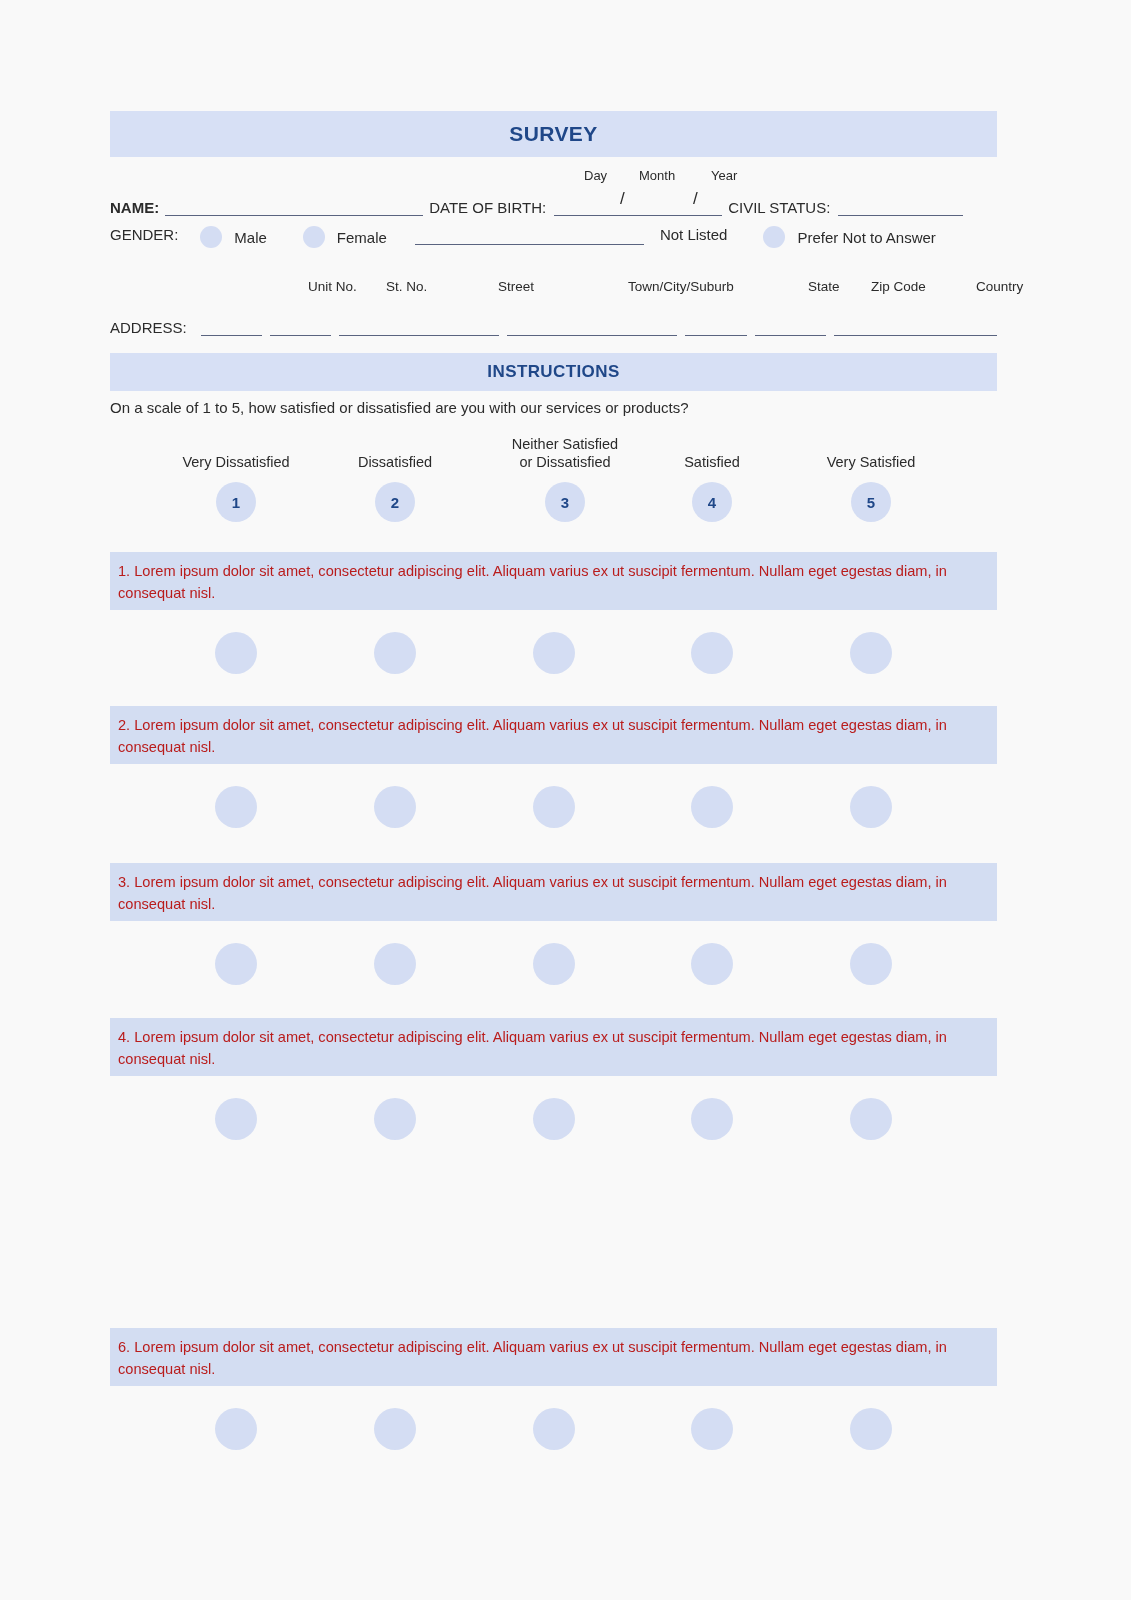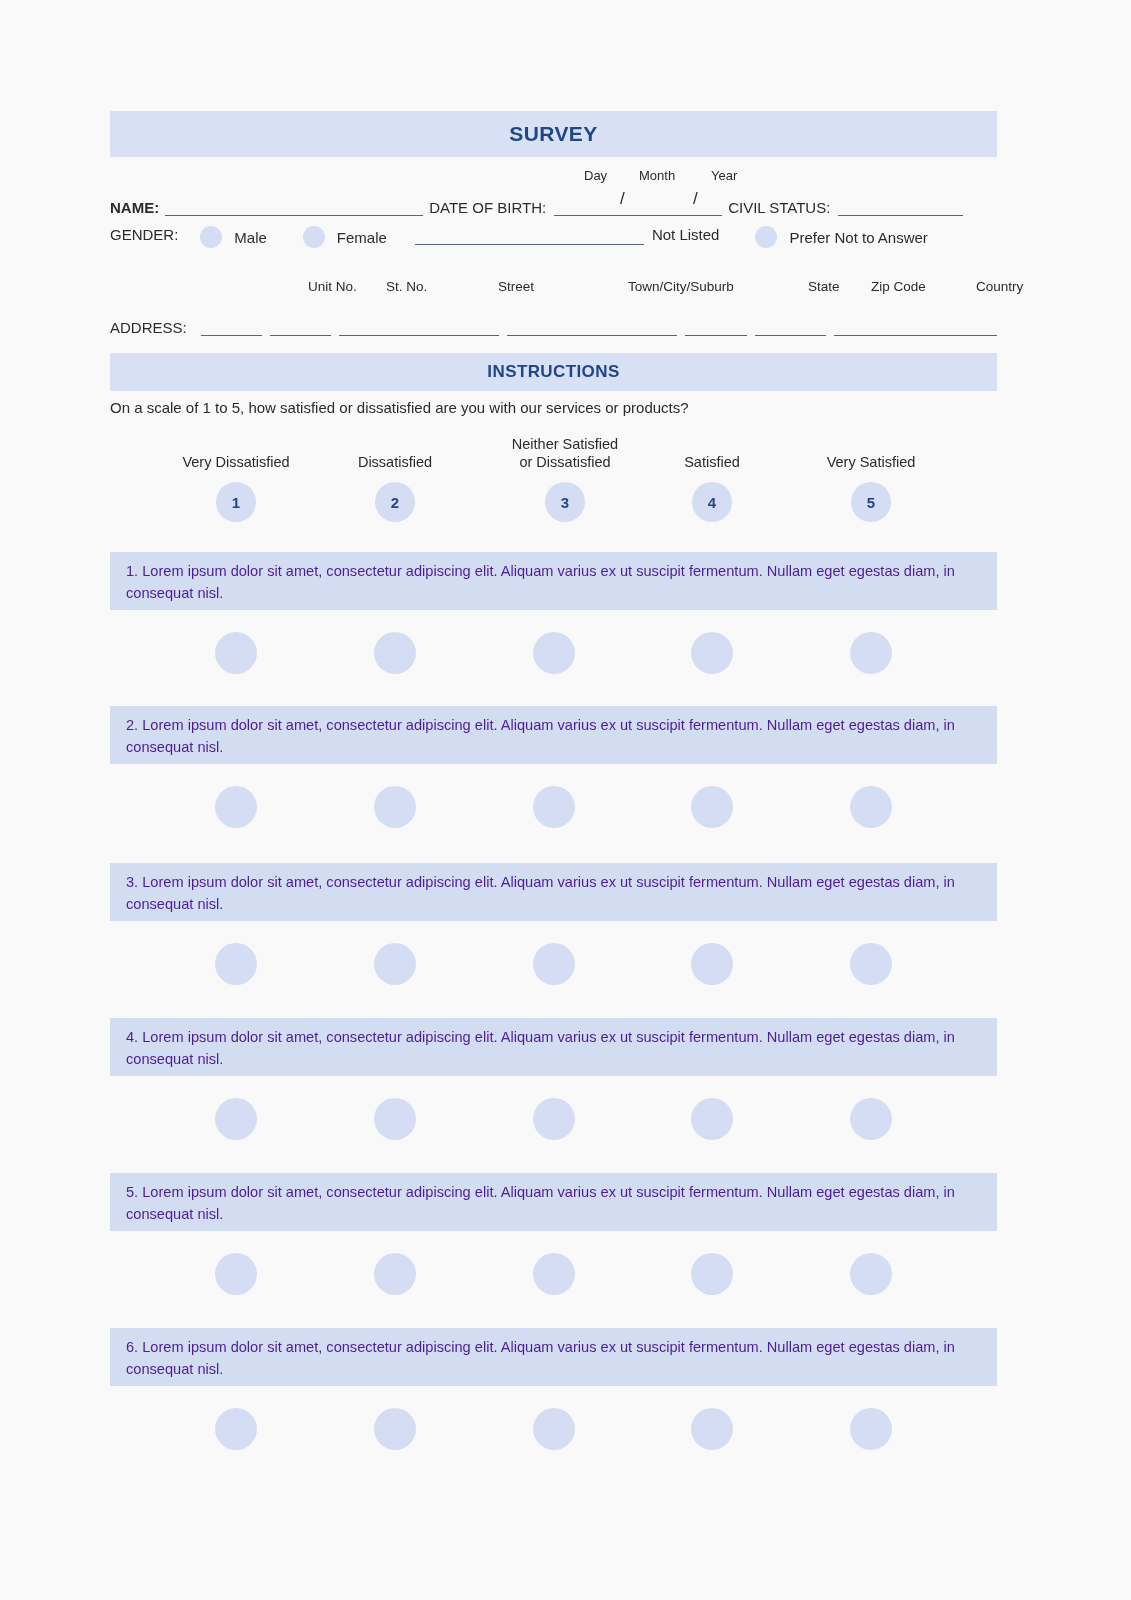--- a/index.html
+++ b/index.html
@@ -181,24 +181,24 @@
     align-items: center;
     justify-content: center;
   }
 
   
   .q-block { position: absolute; left: 0; width: 887px; }
   .q-band {
     background: #d3ddf2;
     width: 887px;
     height: 58px;
-    padding: 9px 12px 0 16px;
+    padding: 9px 12px 0 8px;
     font-size: 14.6px;
     line-height: 1.48;
-    color: #4c1d95;
+    color: #b91c1c;
   }
   .q-options {
     position: relative;
     height: 96px;
     width: 887px;
   }
   .q-dot {
     position: absolute;
     top: 22px;
     width: 42px; height: 42px;
@@ -237,21 +237,21 @@
       <span class="dot"></span>
       <span>Male</span>
     </span>
 
     <span class="gender-opt" style="margin-right:28px;">
       <span class="dot"></span>
       <span>Female</span>
     </span>
 
     <span class="ul notlisted-line"></span>
-    <span class="lbl" style="margin-right:36px;">Not Listed</span>
+    <span class="lbl" style="margin-right:36px;margin-left:8px;">Not Listed</span>
 
     <span class="gender-opt">
       <span class="dot"></span>
       <span>Prefer Not to Answer</span>
     </span>
   </div>
 
   <div class="addr-captions">
     <span style="left:198px;">Unit No.</span>
     <span style="left:276px;">St. No.</span>
@@ -340,30 +340,20 @@
     <div class="q-band">4. Lorem ipsum dolor sit amet, consectetur adipiscing elit. Aliquam varius ex ut suscipit fermentum. Nullam eget egestas diam, in consequat nisl.</div>
     <div class="q-options">
       <div class="q-dot" style="left:105px;"></div>
       <div class="q-dot" style="left:264px;"></div>
       <div class="q-dot" style="left:423px;"></div>
       <div class="q-dot" style="left:581px;"></div>
       <div class="q-dot" style="left:740px;"></div>
     </div>
   </div>
 
-  <div class="q-block" style="top:1173px;">
-    <div class="q-band">5. Lorem ipsum dolor sit amet, consectetur adipiscing elit. Aliquam varius ex ut suscipit fermentum. Nullam eget egestas diam, in consequat nisl.</div>
-    <div class="q-options">
-      <div class="q-dot" style="left:105px;"></div>
-      <div class="q-dot" style="left:264px;"></div>
-      <div class="q-dot" style="left:423px;"></div>
-      <div class="q-dot" style="left:581px;"></div>
-      <div class="q-dot" style="left:740px;"></div>
-    </div>
-  </div>
 
   <div class="q-block" style="top:1328px;">
     <div class="q-band">6. Lorem ipsum dolor sit amet, consectetur adipiscing elit. Aliquam varius ex ut suscipit fermentum. Nullam eget egestas diam, in consequat nisl.</div>
     <div class="q-options">
       <div class="q-dot" style="left:105px;"></div>
       <div class="q-dot" style="left:264px;"></div>
       <div class="q-dot" style="left:423px;"></div>
       <div class="q-dot" style="left:581px;"></div>
       <div class="q-dot" style="left:740px;"></div>
     </div>

